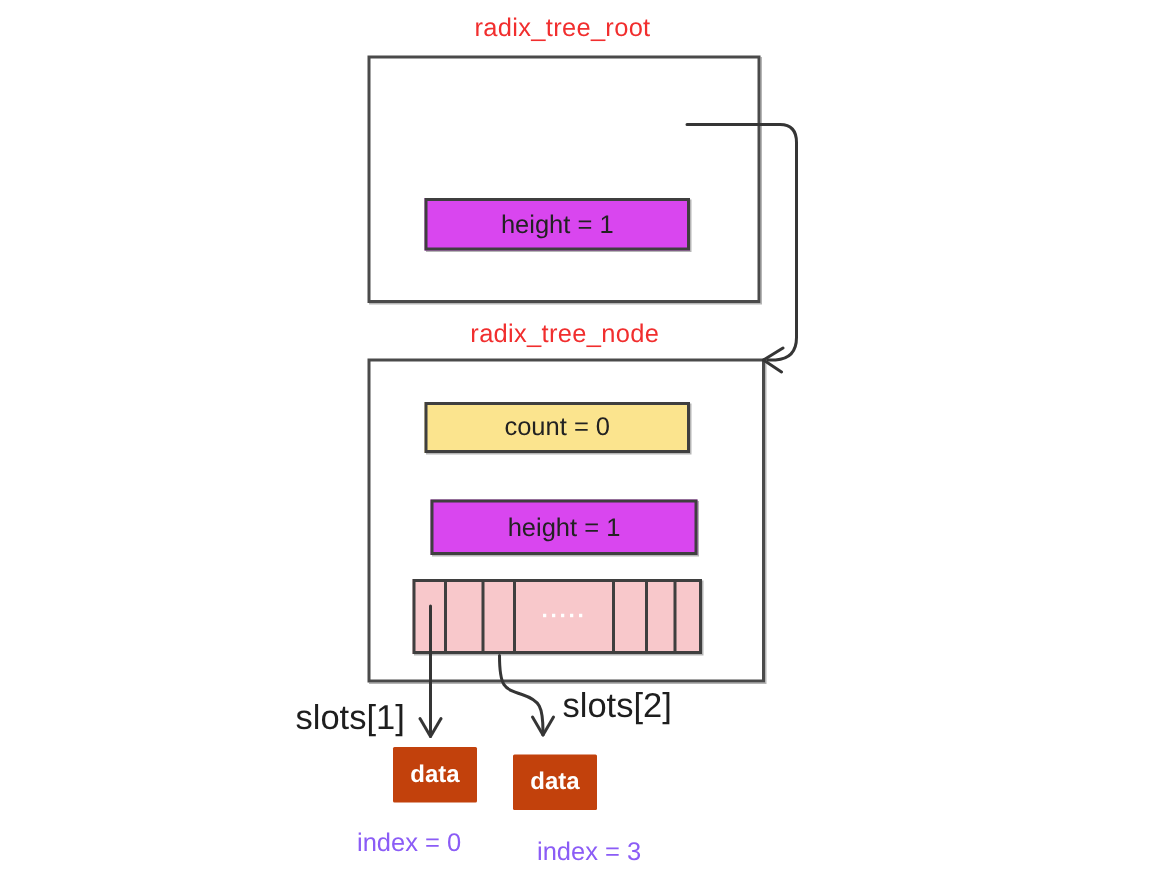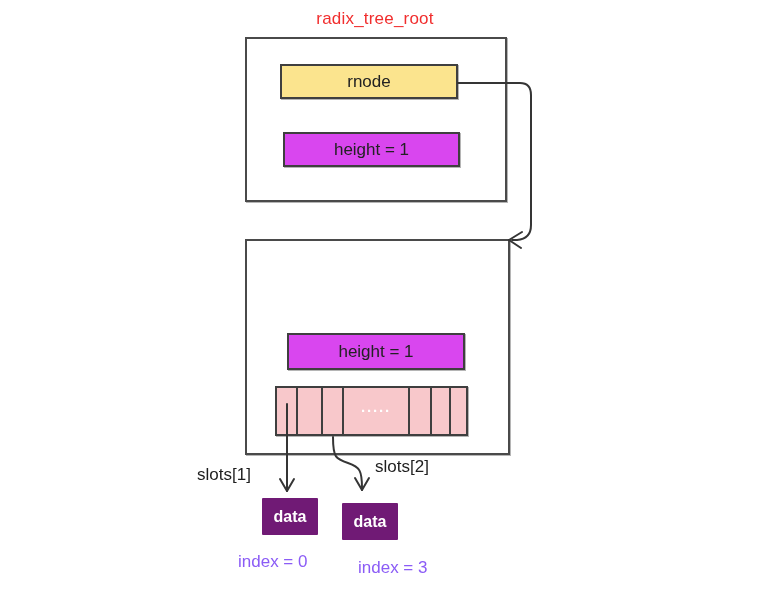--- a/index.html
+++ b/index.html
@@ -60,27 +60,27 @@
   .slots-dots{
     color:#ffffff;
     font-size:15px;
     font-weight:bold;
     letter-spacing:1px;
     line-height:1;
     transform:translateY(-1px);
   }
   .pointer-label{
     position:absolute;
-    font-size:17px;
+    font-size:23px;
     color:#1e1e1e;
   }
   .data-box{
     position:absolute;
     width:56px;height:37px;
-    background:#701a75;
+    background:#c2410c;
     color:#ffffff;
     font-weight:bold;
     font-size:16px;
     display:flex;align-items:center;justify-content:center;
     border-radius:1px;
   }
   .index-label{
     position:absolute;
     font-size:17px;
     color:#8b5cf6;
@@ -100,31 +100,32 @@
 </style>
 </head>
 <body>
 
 <div id="canvas">
 
   <div class="box-title" style="left:245px;top:9px;width:260px;">radix_tree_root</div>
 
   <div class="big-box" style="left:245px;top:37px;width:258px;height:161px;"></div>
 
-  <div class="field yellow" style="left:280px;top:64px;width:178px;height:35px;">
-    <span>rnode</span>
-  </div>
 
   <div class="field green" style="left:283px;top:132px;width:177px;height:35px;">
     <span>height = 1</span>
   </div>
 
+  <div class="box-title" style="left:245px;top:213px;width:263px;">radix_tree_node</div>
 
   <div class="big-box" style="left:245px;top:239px;width:261px;height:212px;"></div>
 
+  <div class="field yellow" style="left:283px;top:268px;width:177px;height:34px;">
+    <span>count = 0</span>
+  </div>
 
   <div class="field green" style="left:287px;top:333px;width:178px;height:37px;">
     <span>height = 1</span>
   </div>
 
   <div class="slots-bar">
     <div class="slot-cell"></div>
     <div class="slot-cell"></div>
     <div class="slot-cell"></div>
     <div class="slot-cell">

